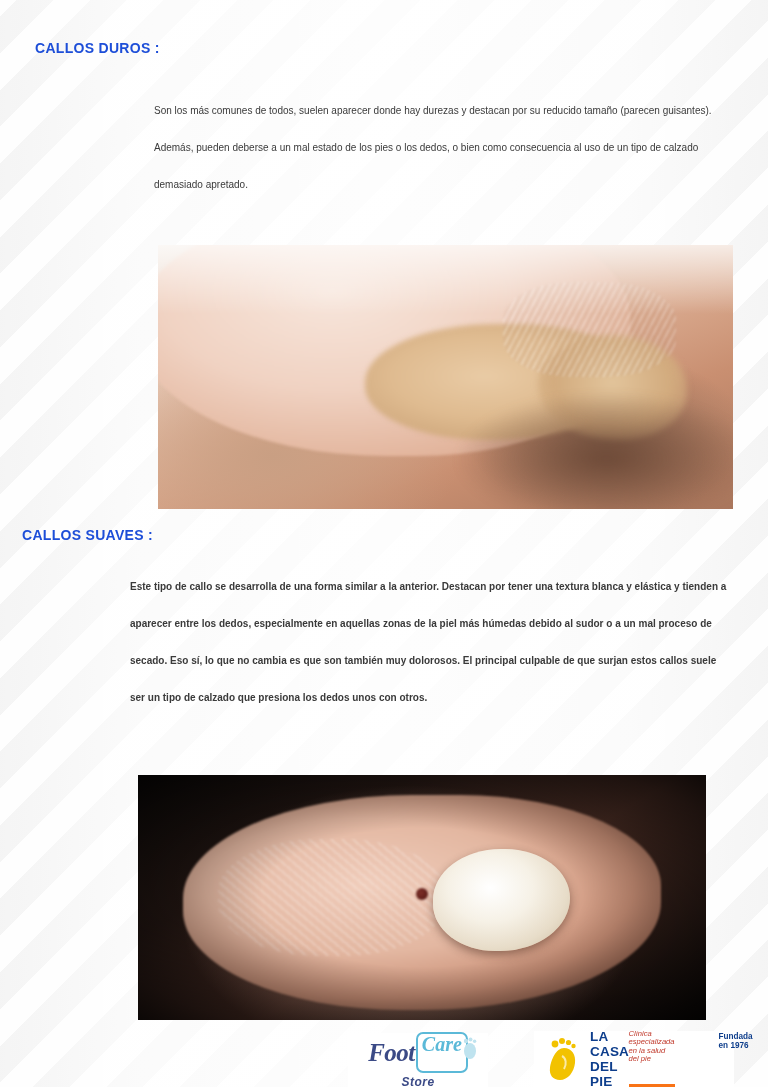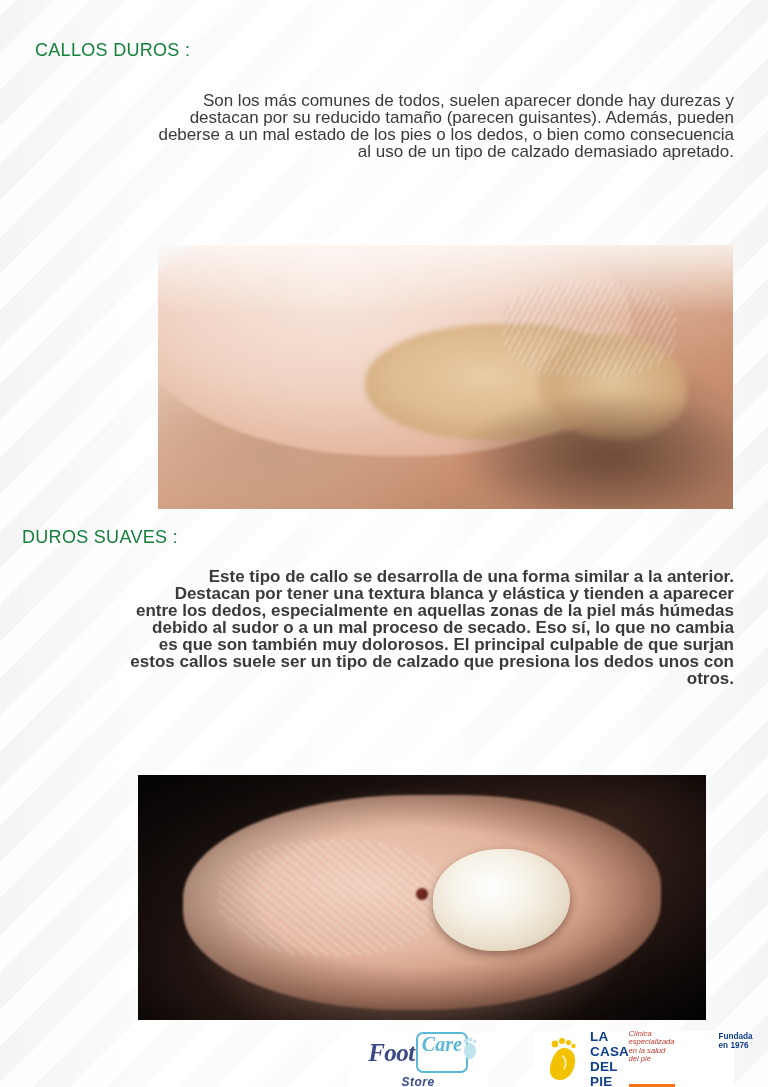--- a/index.html
+++ b/index.html
@@ -40,34 +40,33 @@
     z-index: 1;
   }
   .content {
     position: relative;
     z-index: 2;
     width: 768px;
     height: 1087px;
   }
   .heading {
     position: absolute;
-    font-weight: normal;
-    font-size: 18px;
+    font-weight: bold;
+    font-size: 14px;
     letter-spacing: 0.3px;
-    color: #15803d;
+    color: #1d4ed8;
   }
   .heading-1 { left: 35px; top: 40px; }
   .heading-2 { left: 22px; top: 527px; }
 
   .para {
     position: absolute;
     color: #3a3a3a;
-    font-size: 17px;
-    line-height: 17px;
-    text-align: right;
+    font-size: 10px;
+    line-height: 37px;
   }
   .para-1 {
     left: 154px;
     top: 92px;
     width: 580px;
   }
   .para-2 {
     left: 130px;
     top: 568px;
     width: 604px;
@@ -330,21 +329,21 @@
     <div class="photo photo-1">
       <div class="p1-bg"></div>
       <div class="p1-toe"></div>
       <div class="p1-callus"></div>
       <div class="p1-callus2"></div>
       <div class="p1-shadow"></div>
       <div class="p1-crease"></div>
       <div class="p1-top-light"></div>
     </div>
 
-    <div class="heading heading-2">DUROS SUAVES :</div>
+    <div class="heading heading-2">CALLOS SUAVES :</div>
 
     <div class="para para-2">Este tipo de callo se desarrolla de una forma similar a la anterior. Destacan por tener una textura blanca y elástica y tienden a aparecer entre los dedos, especialmente en aquellas zonas de la piel más húmedas debido al sudor o a un mal proceso de secado. Eso sí, lo que no cambia es que son también muy dolorosos. El principal culpable de que surjan estos callos suele ser un tipo de calzado que presiona los dedos unos con otros.</div>
 
     <div class="photo photo-2">
       <div class="p2-bg"></div>
       <div class="p2-toe"></div>
       <div class="p2-flake"></div>
       <div class="p2-corn"></div>
       <div class="p2-dot"></div>
       <div class="p2-vig"></div>

